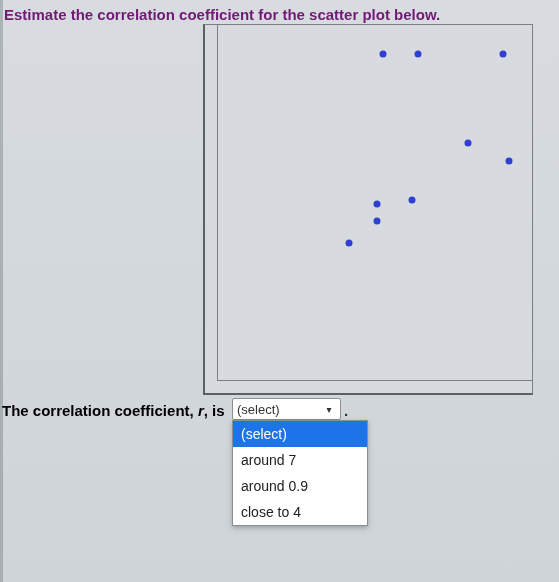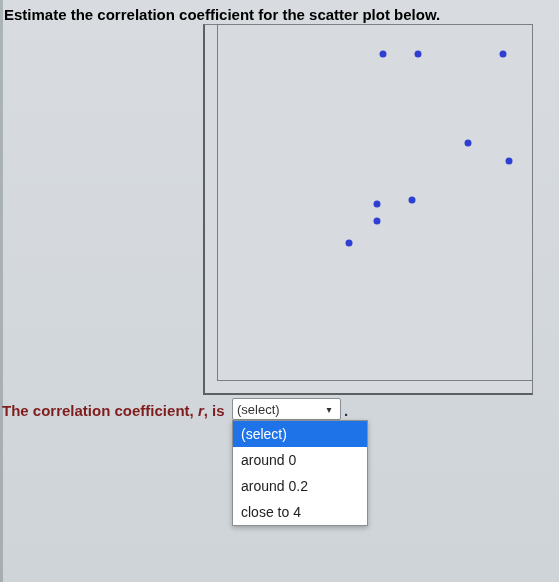--- a/index.html
+++ b/index.html
@@ -9,21 +9,21 @@
       background: linear-gradient(to bottom, #d8dce0 0%, #cfd4d8 100%);
       font-family: Arial, sans-serif;
       color: #2b3a42;
       position: relative;
       overflow: hidden;
     }
     .question {
       padding: 6px 4px 0 4px;
       font-size: 15px;
       font-weight: bold;
-      color: #000000;
+      color: #701a75;
     }
     .plot-wrap {
       position: absolute;
       left: 203px;
       top: 24px;
       width: 330px;
       height: 371px;
     }
     .plot-outer {
       position: absolute;
@@ -46,21 +46,21 @@
       background: #2e3fd1;
       border-radius: 50%;
       transform: translate(-50%, -50%);
     }
     .answer-row {
       position: absolute;
       left: 2px;
       top: 402px;
       font-size: 15px;
       font-weight: bold;
-      color: #7f1d1d;
+      color: #000000;
     }
     .answer-row .ital { font-style: italic; }
     .select-box {
       position: absolute;
       left: 232px;
       top: 398px;
       width: 109px;
       height: 22px;
       background: #fff;
       border: 1px solid #8a8f93;
@@ -143,16 +143,16 @@
 
 <div class="select-box">
   <span class="sel-label">(select)</span>
   <span class="chev">▾</span>
 </div>
 
 <div class="dot-after">.</div>
 
 <div class="dropdown">
     <div class="opt selected">(select)</div>
-    <div class="opt">around 0</div>
-    <div class="opt">around 0.2</div>
+    <div class="opt">around 7</div>
+    <div class="opt">around 0.9</div>
     <div class="opt">close to 4</div>
   </div>
 
 </body></html>

